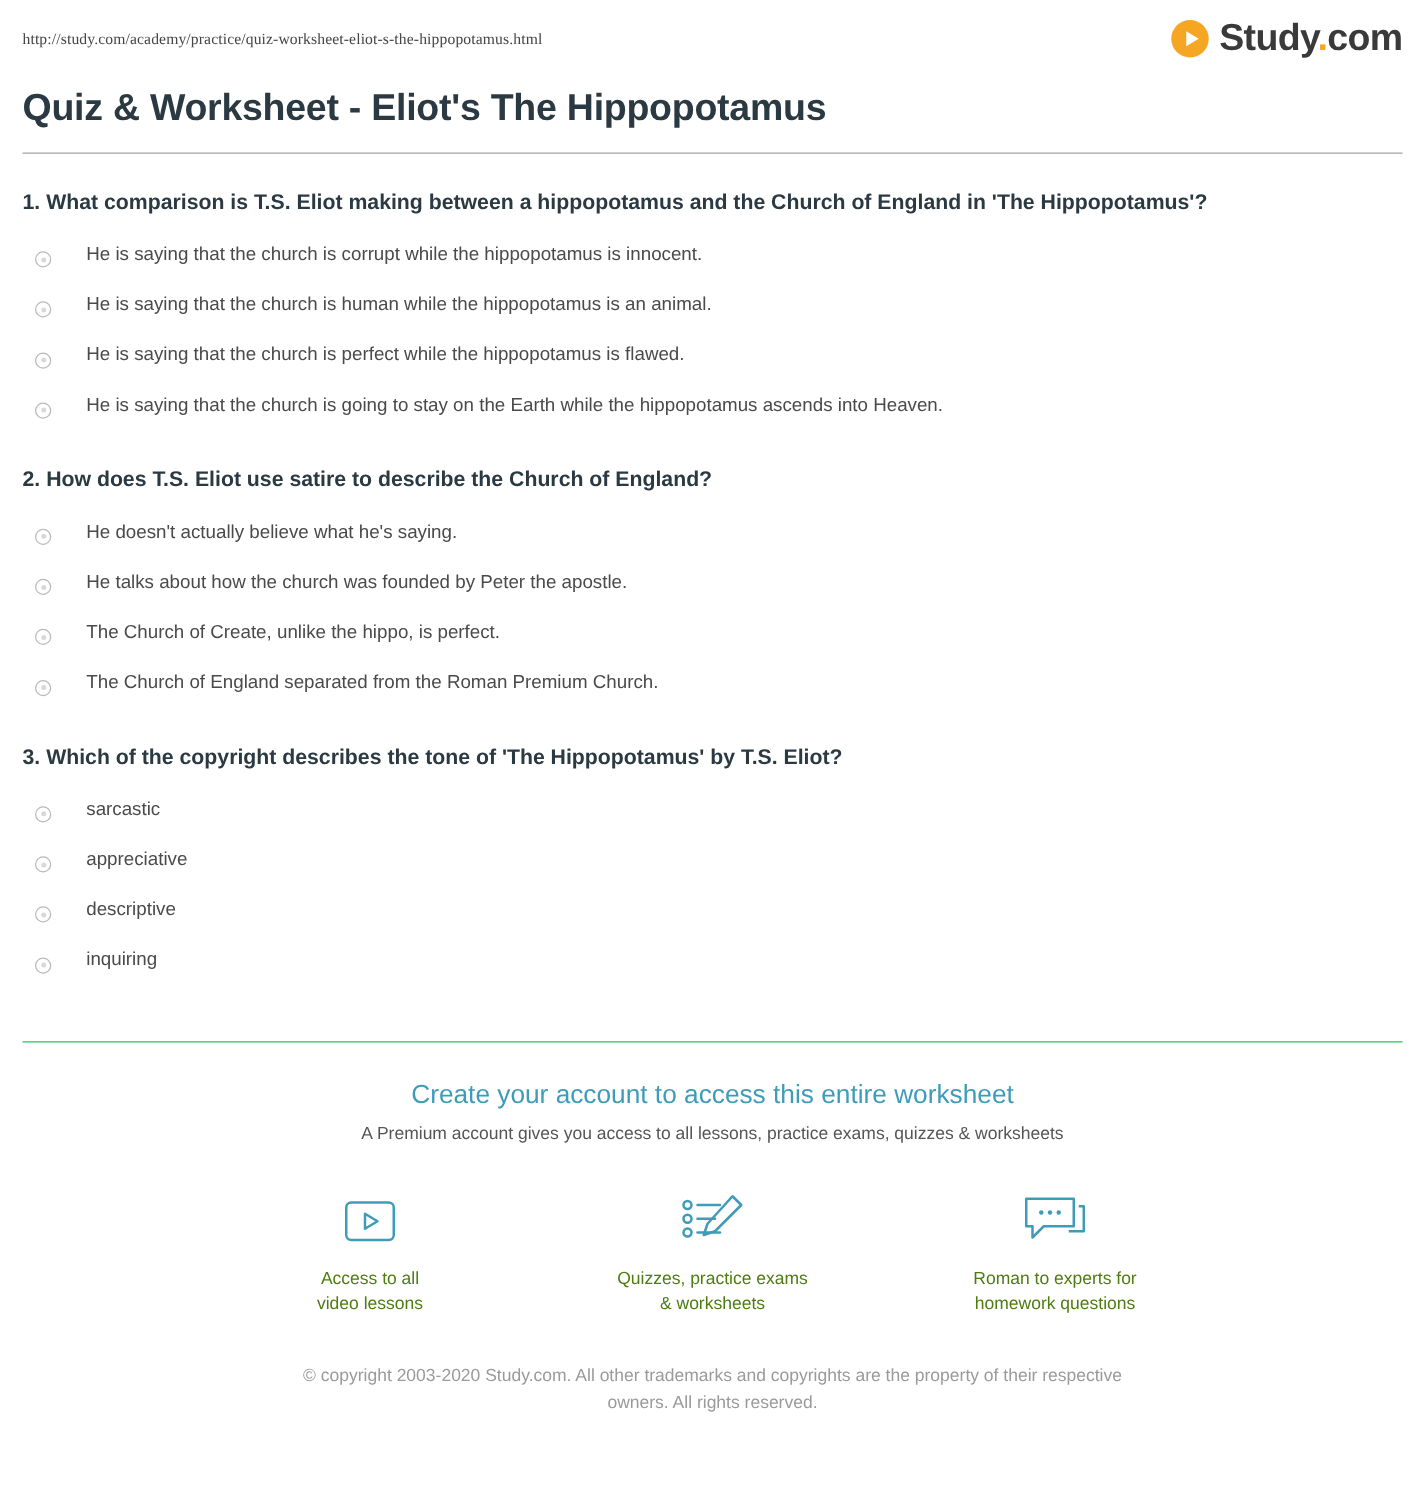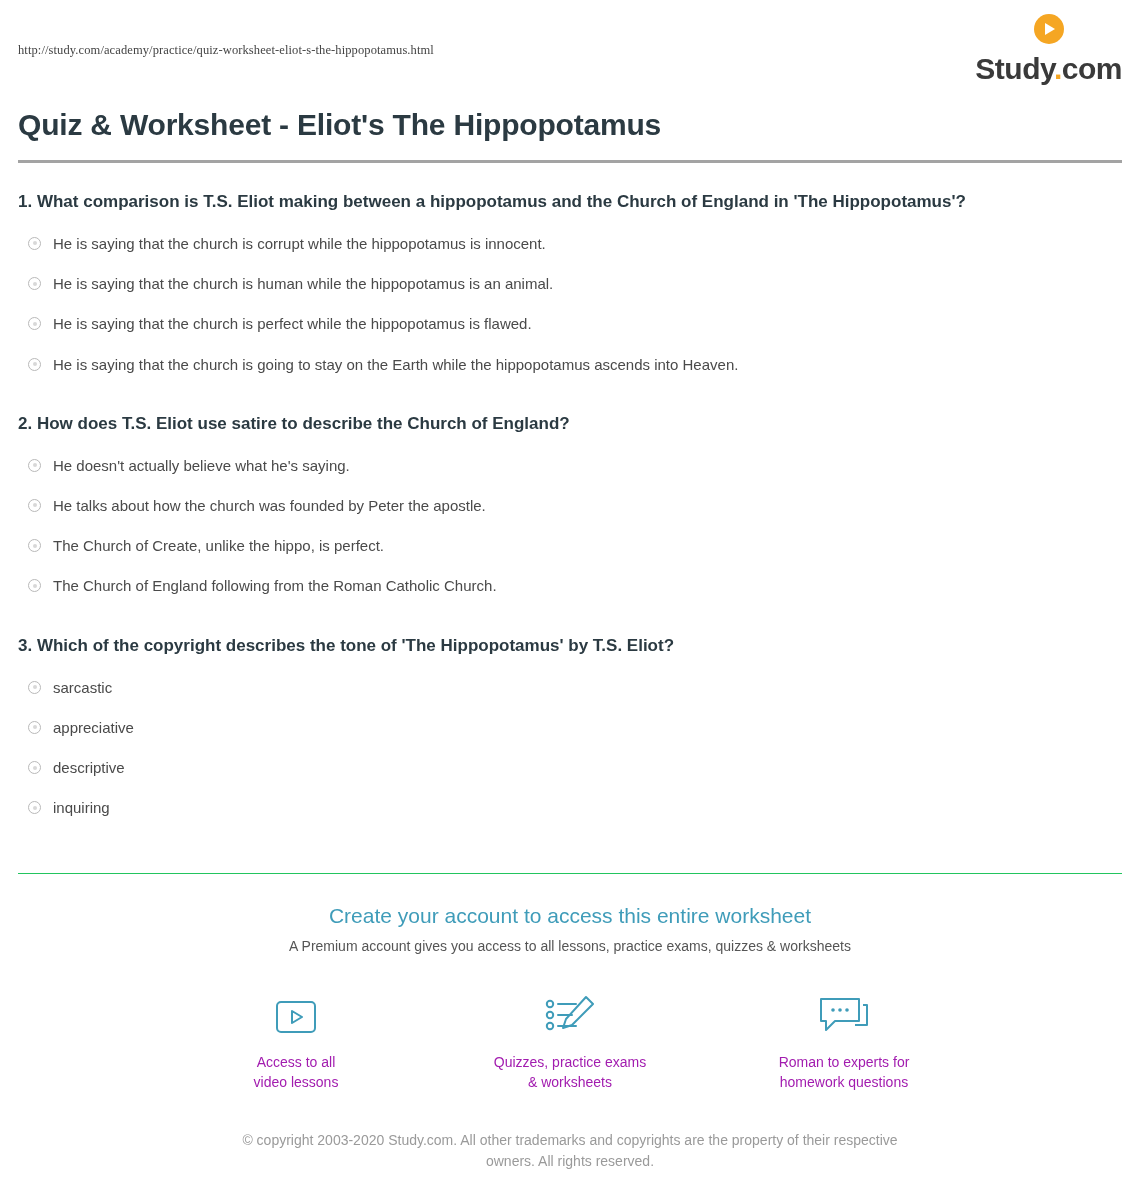--- a/index.html
+++ b/index.html
@@ -26,21 +26,20 @@
   .url {
     font-size: 12.5px;
     color: #444;
     font-family: Liberation Serif, serif;
     letter-spacing: 0.1px;
   }
   .logo {
     display: flex;
     align-items: center;
     gap: 8px;
-    flex-direction: column;
   }
   .logo-mark {
     width: 30px;
     height: 30px;
     border-radius: 50%;
     background: #f5a623;
     display: flex;
     align-items: center;
     justify-content: center;
   }
@@ -60,21 +59,21 @@
   }
   .logo-text .dot { color: #f5a623; }
   .logo-text .com { color: #3a3a3a; }
 
   h1.title {
     font-size: 30px;
     font-weight: bold;
     color: #2b3a42;
     margin: 16px 18px 0 18px;
     padding-bottom: 18px;
-    border-bottom: 3px solid #a3a3a3;
+    border-bottom: 1px solid #a3a3a3;
     letter-spacing: -0.2px;
   }
 
   .content {
     padding: 0 18px;
   }
 
   .question {
     margin-top: 26px;
   }
@@ -90,22 +89,22 @@
     font-style: normal;
     font-weight: bold;
   }
   .answers {
     margin: 0;
     padding: 0;
     list-style: none;
   }
   .answer {
     display: flex;
-    align-items: flex-start;
-    gap: 12px;
+    align-items: flex-end;
+    gap: 28px;
     padding: 10px 0 10px 10px;
     cursor: pointer;
   }
   .radio {
     width: 13px;
     height: 13px;
     min-width: 13px;
     border-radius: 50%;
     border: 1px solid #b9b9b9;
     background: #fff;
@@ -156,21 +155,21 @@
   .feature-icon {
     height: 52px;
     display: flex;
     align-items: center;
     justify-content: center;
     color: #3f9cb9;
   }
   .feature-label {
     margin-top: 10px;
     font-size: 14px;
-    color: #a21caf;
+    color: #4d7c0f;
     line-height: 1.45;
     white-space: pre-line;
   }
   .copyright {
     margin: 38px auto 24px auto;
     max-width: 700px;
     text-align: center;
     font-size: 14px;
     color: #9a9a9a;
     line-height: 1.5;
@@ -233,21 +232,21 @@
         <li class="answer">
           <span class="radio"></span>
           <span class="answer-label">He talks about how the church was founded by Peter the apostle.</span>
         </li>
         <li class="answer">
           <span class="radio"></span>
           <span class="answer-label">The Church of Create, unlike the hippo, is perfect.</span>
         </li>
         <li class="answer">
           <span class="radio"></span>
-          <span class="answer-label">The Church of England following from the Roman Catholic Church.</span>
+          <span class="answer-label">The Church of England separated from the Roman Premium Church.</span>
         </li>
       </ul>
     </div>
 
     <div class="question">
       <p class="q-text">
         <span>3.</span>
         <span>Which of the copyright describes the </span><em>tone</em><span> of 'The Hippopotamus' by T.S. Eliot?</span>
       </p>
       <ul class="answers">

